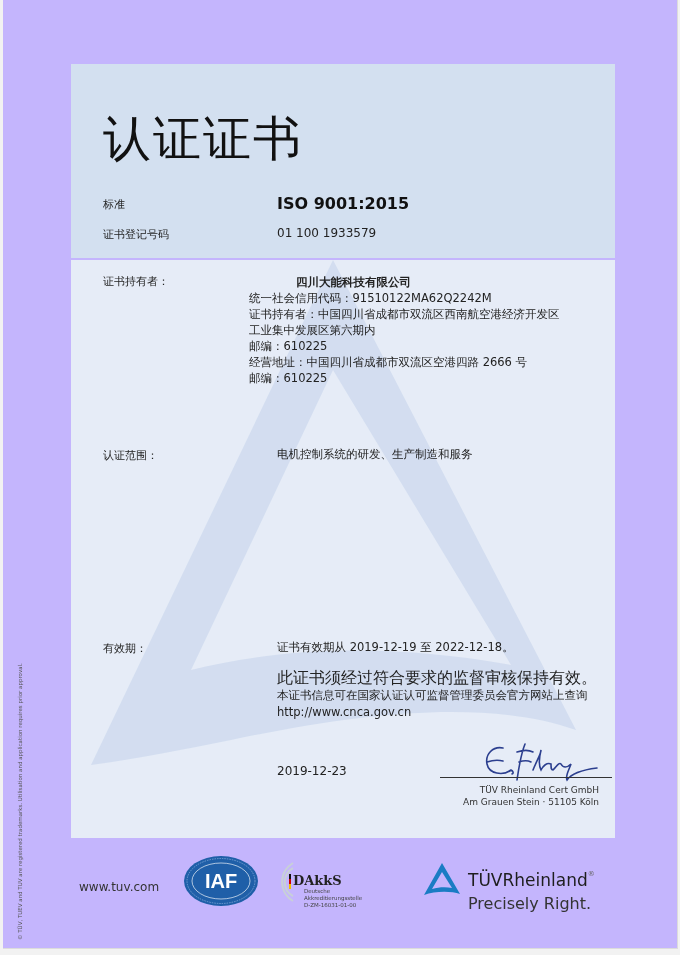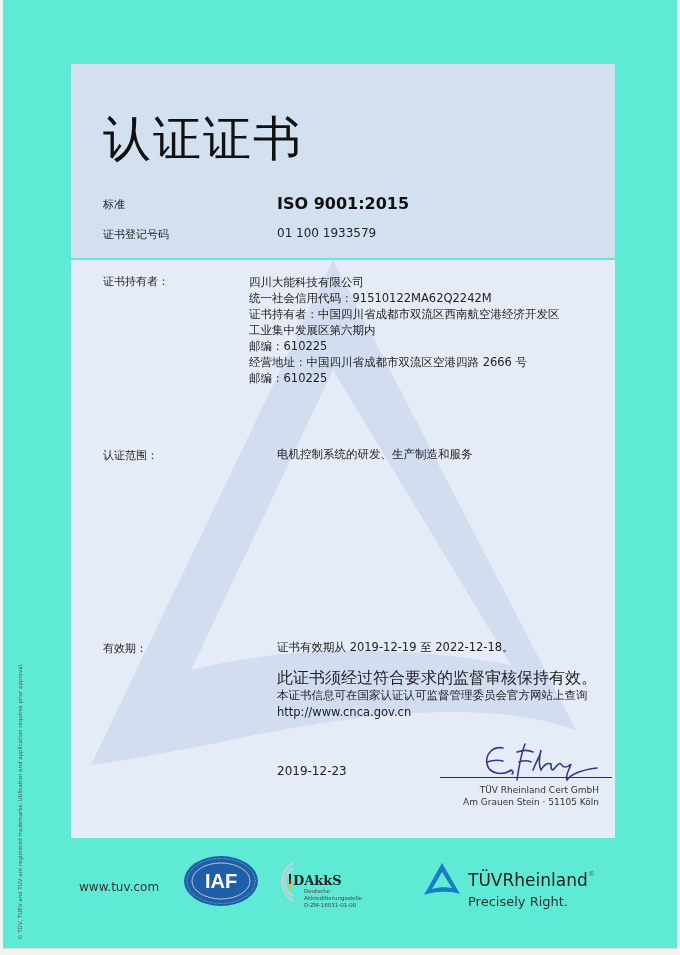--- a/index.html
+++ b/index.html
@@ -2,57 +2,57 @@
 <html><head>
 <meta charset="utf-8">
 <style>
   html, body { margin: 0; padding: 0; }
   body {
     width: 680px; height: 955px; background: #f2f2f2; position: relative; overflow: hidden;
     font-family: "DejaVu Sans", "Liberation Sans", sans-serif; color: #1a1a1a;
   }
   .page {
     position: absolute; left: 3px; top: 0; width: 674px; height: 948px;
-    background: #5eead4; border-right: 1px solid #dcdcdc; border-bottom: 1px solid #dcdcdc;
+    background: #c4b5fd; border-right: 1px solid #dcdcdc; border-bottom: 1px solid #dcdcdc;
   }
   .panel-top {
     position: absolute; left: 68px; top: 64px; width: 544px; height: 194px;
     background: #d3e0f0;
   }
   .panel-body {
     position: absolute; left: 68px; top: 260px; width: 544px; height: 578px;
     background: #e6ecf7; overflow: hidden;
   }
   .watermark { position: absolute; left: 0; top: 0; }
   .title {
     position: absolute; left: 100px; top: 108px; font-size: 48px; letter-spacing: 2px;
     color: #111; font-weight: normal; margin: 0; line-height: 60px;
   }
   .lbl { position: absolute; left: 100px; font-size: 11px; color: #222; }
   .val { position: absolute; left: 246px; font-size: 12px; color: #222; margin-left: 28px; }
   .std-val { font-size: 16px; font-weight: bold; color: #111; }
   .holder-block { position: absolute; left: 246px; top: 274px; font-size: 11.5px; line-height: 16px; color: #222; }
-  .holder-block .company { font-weight: normal; }
+  .holder-block .company { font-weight: bold; margin-left: 47px; }
   .line { display: block; white-space: nowrap; }
   .sig-line { position: absolute; left: 437px; top: 777px; width: 172px; height: 1px; background: #333; }
   .issuer { position: absolute; right: 78px; top: 784px; text-align: right; font-size: 9px; line-height: 12px; color: #333; }
   .side-text {
     position: absolute; left: 14px; top: 940px; transform-origin: left top; transform: rotate(-90deg);
     font-size: 5.5px; color: #555; white-space: nowrap;
   }
   .www { position: absolute; left: 76px; top: 880px; font-size: 12px; color: #333; }
   .iaf { position: absolute; left: 180px; top: 855px; }
   .dakks { position: absolute; left: 260px; top: 857px; }
   .dakks-text { position: absolute; left: 290px; top: 873px; font-family: "DejaVu Serif", serif; font-size: 13px; font-weight: bold; color: #222; }
   .dakks-sub { position: absolute; left: 301px; top: 888px; font-size: 5.5px; line-height: 7px; color: #444; }
   .tuv-logo { position: absolute; left: 420px; top: 862px; }
   .tuv-name { position: absolute; left: 465px; top: 870px; font-size: 17px; color: #1e1e1e; white-space: nowrap; }
   .tuv-name b { font-weight: normal; }
   .tuv-name sup { font-size: 7px; vertical-align: top; color: #666; }
-  .tuv-slogan { position: absolute; left: 465px; top: 894px; font-size: 13px; color: #333; }
+  .tuv-slogan { position: absolute; left: 465px; top: 894px; font-size: 16px; color: #333; }
 </style>
 </head>
 <body>
 
 <div class="page">
 
   <div class="panel-top"></div>
 
   <div class="panel-body">
     <svg class="watermark" width="544" height="578" viewBox="0 0 544 578">

